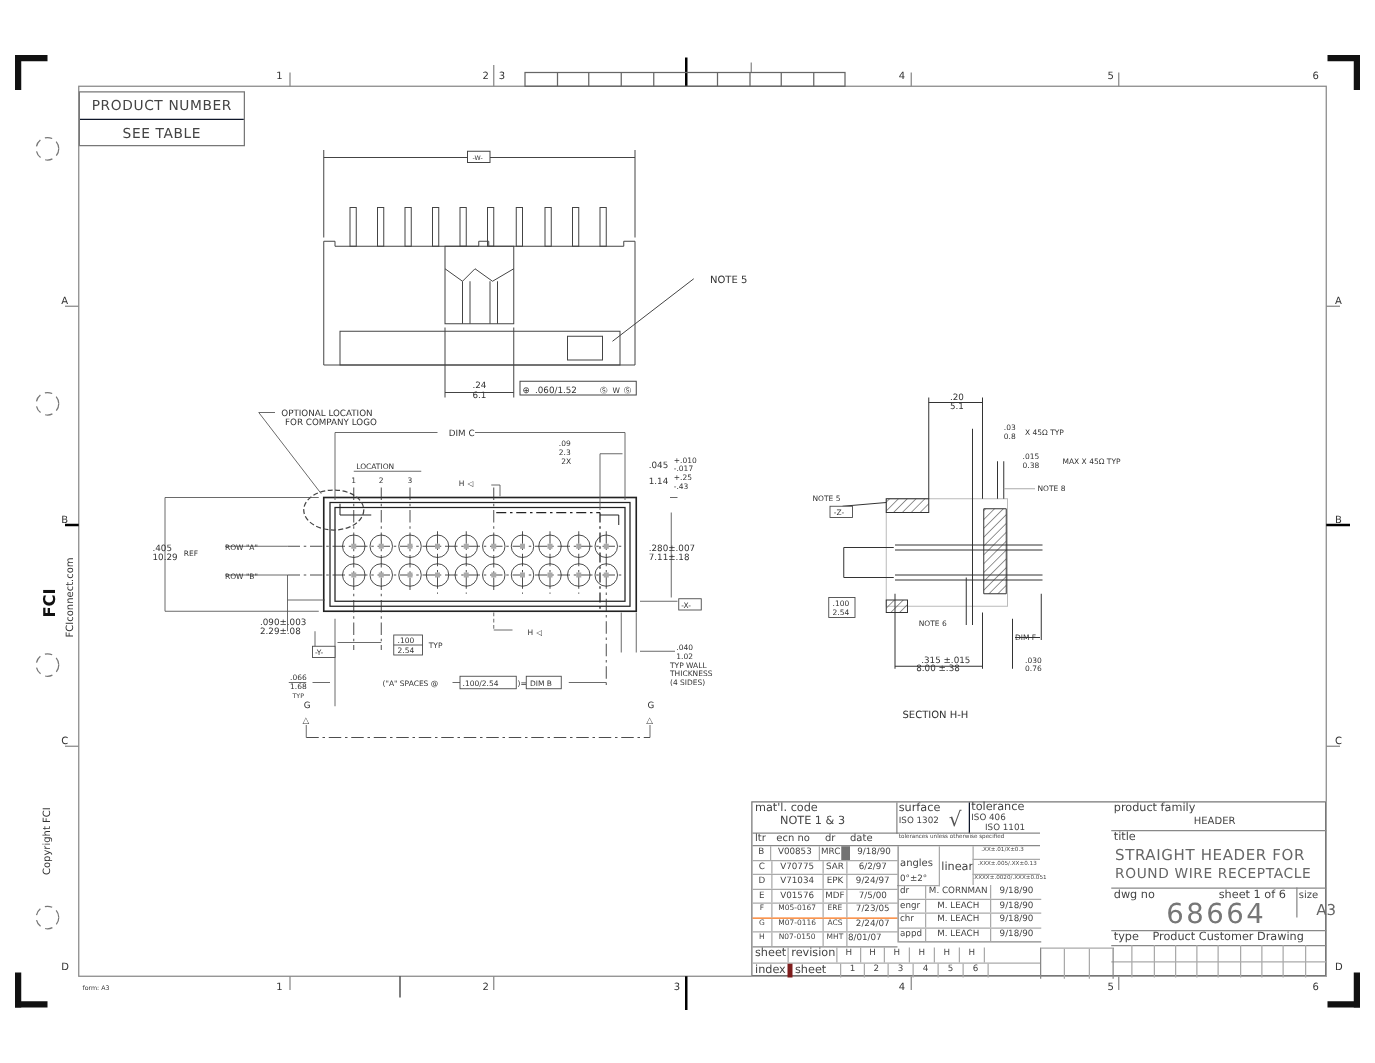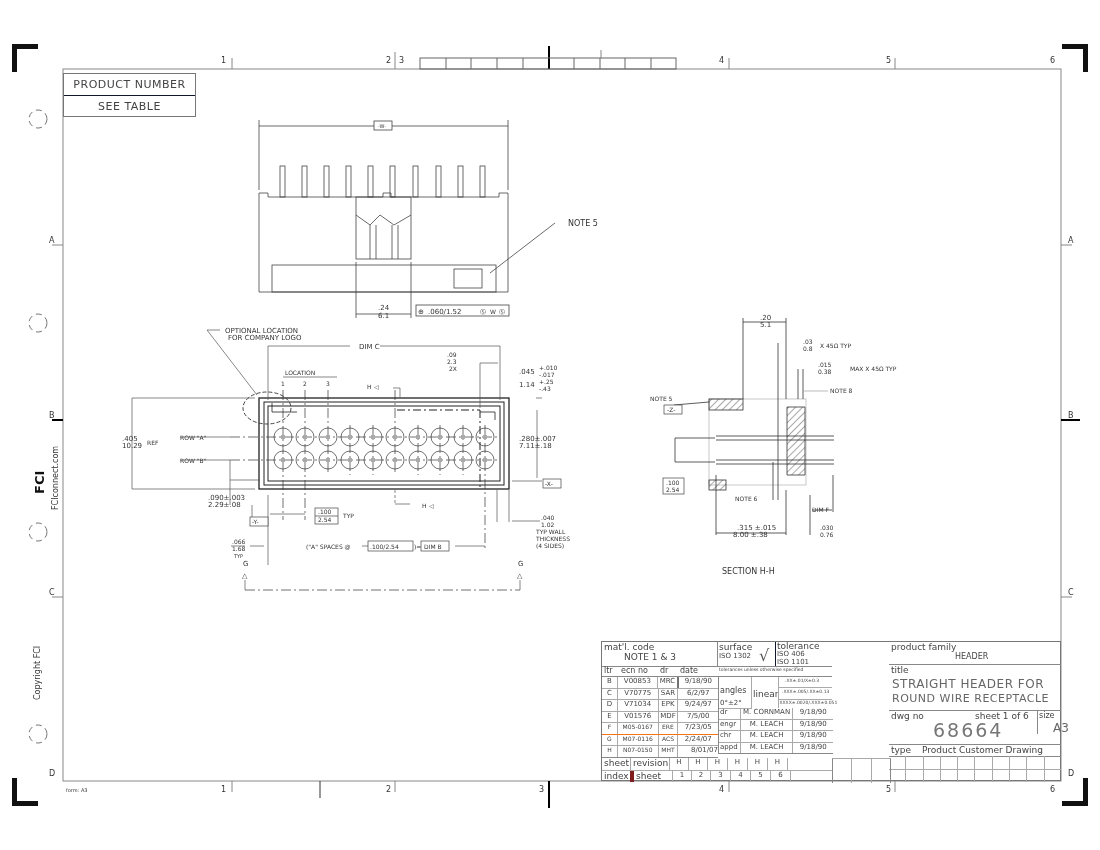--- a/index.html
+++ b/index.html
@@ -374,36 +374,36 @@
       <div style="padding-left:22px;font-size:9px;">NOTE 1 &amp; 3</div>
     </div>
     <div class="abs" style="left:115px;top:0;width:58px;height:24px;border-right:1px solid #0f172a;border-bottom:1px solid #888;">
       <div style="padding-left:2px;font-size:9px;">surface</div>
       <div style="padding-left:2px;font-size:7px;">ISO 1302</div>
       <span class="abs" style="left:42px;top:4px;font-size:16px;color:#555;">√</span>
     </div>
     <div class="abs" style="left:173px;top:0;width:57px;height:24px;border-bottom:1px solid #888;line-height:8px;">
       <div style="padding-left:2px;font-size:9px;">tolerance</div>
       <div style="padding-left:2px;font-size:7px;">ISO 406</div>
-      <div style="padding-left:2px;font-size:7px;">ISO 1101</div>
+      <div style="padding-left:13px;font-size:7px;">ISO 1101</div>
     </div>
 
     <div class="abs" style="left:0;top:24px;width:230px;height:10px;border-bottom:1px solid #888;">
       <span class="abs" style="left:2px;top:0;font-size:8px;">ltr</span>
       <span class="abs" style="left:19px;top:0;font-size:8px;">ecn no</span>
       <span class="abs" style="left:58px;top:0;font-size:8px;">dr</span>
       <span class="abs" style="left:78px;top:0;font-size:8px;">date</span>
       <span class="abs" style="left:117px;top:1px;font-size:4.5px;">tolerances unless otherwise specified</span>
     </div>
 
     <div class="abs" style="left:0;top:35px;width:116px;">
       <div style="display:flex;height:10.5px;border-bottom:1px solid #aaa;font-size:7px;">
         <span style="width:15px;text-align:center;border-right:1px solid #aaa;">B</span>
         <span style="width:40px;text-align:center;border-right:1px solid #aaa;">V00853</span>
-        <span style="width:19px;text-align:center;border-right:2px solid #737373;">MRC</span>
+        <span style="width:19px;text-align:center;border-right:7px solid #737373;">MRC</span>
         <span style="width:40px;text-align:center;">9/18/90</span>
       </div>
       <div style="display:flex;height:10.5px;border-bottom:1px solid #aaa;font-size:7px;">
         <span style="width:15px;text-align:center;border-right:1px solid #aaa;">C</span>
         <span style="width:40px;text-align:center;border-right:1px solid #aaa;">V70775</span>
         <span style="width:19px;text-align:center;border-right:1px solid #aaa;">SAR</span>
         <span style="width:40px;text-align:center;">6/2/97</span>
       </div>
       <div style="display:flex;height:10.5px;border-bottom:1px solid #aaa;font-size:7px;">
         <span style="width:15px;text-align:center;border-right:1px solid #aaa;">D</span>
@@ -426,21 +426,21 @@
       <div style="display:flex;height:10.5px;border-bottom:1px solid #aaa;font-size:6px;">
         <span style="width:15px;text-align:center;border-right:1px solid #aaa;">G</span>
         <span style="width:40px;text-align:center;border-right:1px solid #aaa;">M07-0116</span>
         <span style="width:19px;text-align:center;border-right:1px solid #aaa;">ACS</span>
         <span style="width:40px;text-align:center;font-size:7px;">2/24/07</span>
       </div>
       <div style="display:flex;height:10.5px;border-bottom:1px solid #888;font-size:6px;">
         <span style="width:15px;text-align:center;border-right:1px solid #aaa;">H</span>
         <span style="width:40px;text-align:center;border-right:1px solid #aaa;">N07-0150</span>
         <span style="width:19px;text-align:center;border-right:1px solid #aaa;">MHT</span>
-        <span style="width:40px;text-align:right;font-size:7px;">8/01/07</span>
+        <span style="width:40px;text-align:left;font-size:7px;">8/01/07</span>
       </div>
     </div>
 
     <div class="abs" style="left:116px;top:35px;width:32px;height:31px;border-left:1px solid #888;border-right:1px solid #aaa;border-bottom:1px solid #aaa;">
       <div style="padding:9px 0 0 1px;font-size:8px;">angles</div>
     </div>
     <div class="abs" style="left:151px;top:47px;font-size:9px;">linear</div>
     <div class="abs" style="left:183px;top:36px;font-size:4.5px;">.XX±.01/X±0.3</div>
     <div class="abs" style="left:180px;top:47px;font-size:4.5px;">.XXX±.005/.XX±0.13</div>
     <div class="abs" style="left:176px;top:58px;font-size:4.5px;">.XXXX±.0020/.XXX±0.051</div>
@@ -499,21 +499,21 @@
   <div class="abs" style="left:287px;top:0;width:172px;height:140px;">
     <div style="padding-left:2px;font-size:9px;">product family</div>
     <div style="padding-left:66px;font-size:8px;">HEADER</div>
     <div class="abs" style="left:0;top:22px;width:172px;border-top:1px solid #888;"></div>
     <div class="abs" style="left:2px;top:23px;font-size:9px;">title</div>
     <div class="abs" style="left:3px;top:35px;font-size:12px;color:#666;letter-spacing:0.5px;">STRAIGHT HEADER FOR</div>
     <div class="abs" style="left:3px;top:50px;font-size:11px;color:#666;letter-spacing:0.5px;">ROUND WIRE RECEPTACLE</div>
     <div class="abs" style="left:0;top:68px;width:172px;border-top:1px solid #888;"></div>
     <div class="abs" style="left:2px;top:69px;font-size:9px;">dwg no</div>
     <div class="abs" style="left:86px;top:69px;font-size:9px;">sheet 1 of 6</div>
-    <div class="abs" style="left:44px;top:77px;font-size:19px;color:#777;letter-spacing:2px;">68664</div>
+    <div class="abs" style="left:44px;top:77px;font-size:22px;color:#777;letter-spacing:2px;">68664</div>
     <div class="abs" style="left:148px;top:68px;height:24px;border-left:1px solid #888;"></div>
     <div class="abs" style="left:150px;top:69px;font-size:8px;">size</div>
     <div class="abs" style="left:164px;top:79px;font-size:12px;color:#666;">A3</div>
     <div class="abs" style="left:0;top:102px;width:172px;border-top:1px solid #888;"></div>
     <div class="abs" style="left:2px;top:103px;font-size:9px;">type</div>
     <div class="abs" style="left:33px;top:103px;font-size:9px;">Product Customer Drawing</div>
     <div class="abs" style="left:0;top:114px;width:172px;border-top:1px solid #888;"></div>
     <div class="abs" style="left:0;top:127px;width:172px;border-top:1px solid #aaa;"></div>
     <div class="abs" style="left:0;top:114px;width:172px;height:26px;display:flex;">
       <div style="flex:1;border-right:1px solid #aaa;"></div>

